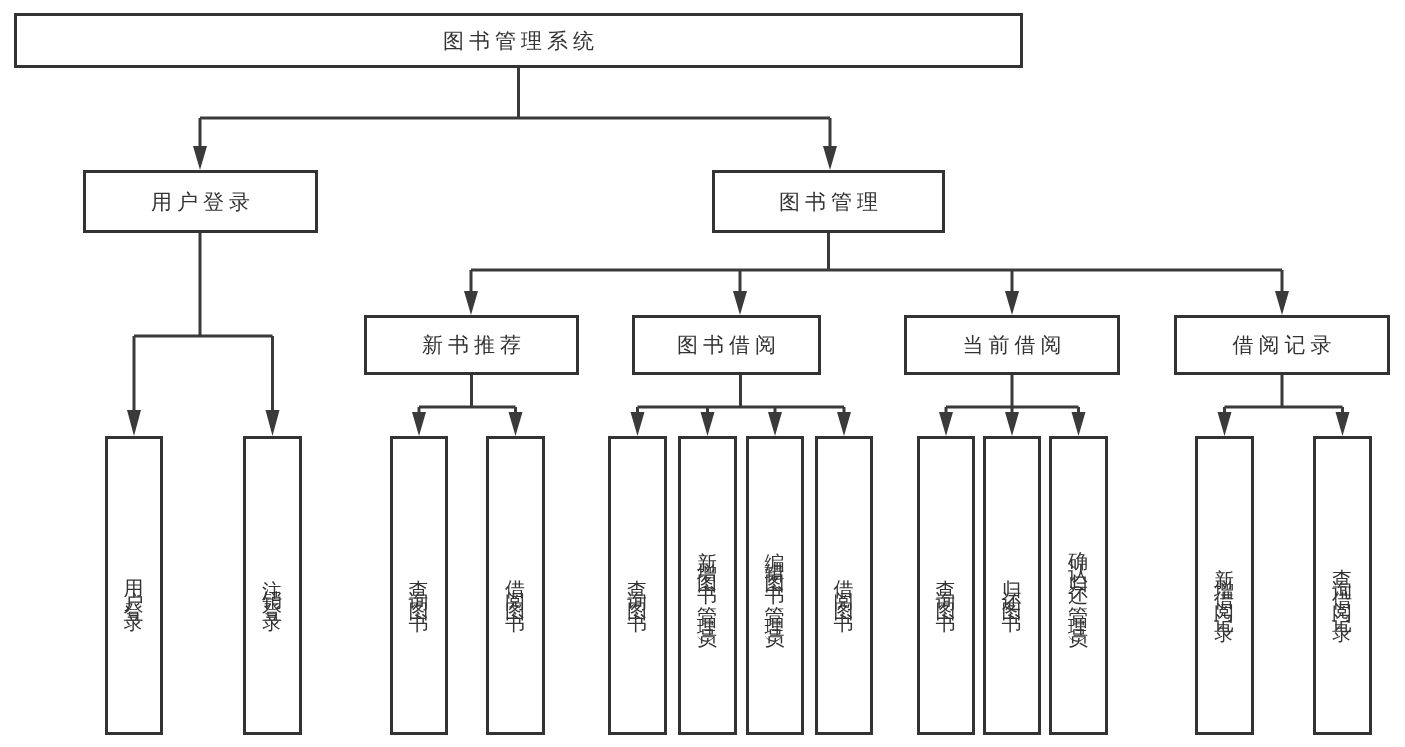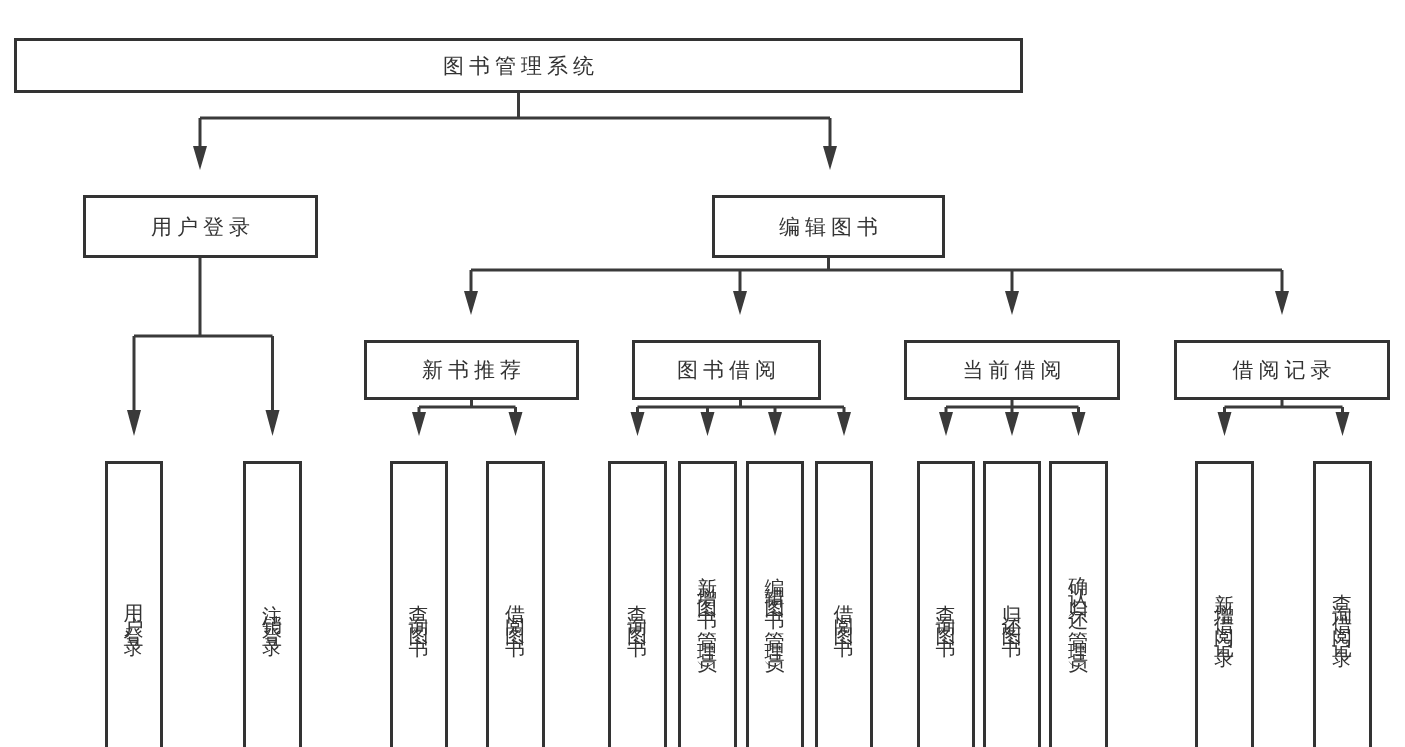--- a/index.html
+++ b/index.html
@@ -26,21 +26,20 @@
   .box {
     position: absolute;
     box-sizing: border-box;
     border: 3px solid #333333;
     background: #ffffff;
     color: #333333;
     display: flex;
     align-items: center;
     justify-content: center;
     z-index: 2;
-    margin-top: 25px;
   }
   .hbox { font-size: 21px; letter-spacing: 5px; text-indent: 5px; white-space: nowrap; }
   .leaf span {
     writing-mode: vertical-rl;
     text-orientation: mixed;
     font-size: 20px;
     letter-spacing: 11px;
     line-height: 1;
     white-space: nowrap;
   }
@@ -152,21 +151,21 @@
   </svg>
 
   <div class="box hbox" id="n-root">
     <span>图书管理系统</span>
   </div>
 
   <div class="box hbox" id="n-l1a">
     <span>用户登录</span>
   </div>
   <div class="box hbox" id="n-l1b">
-    <span>编辑图书</span>
+    <span>图书管理</span>
   </div>
 
   <div class="box hbox" id="n-l2a">
     <span>新书推荐</span>
   </div>
   <div class="box hbox" id="n-l2b">
     <span>图书借阅</span>
   </div>
   <div class="box hbox" id="n-l2c">
     <span>当前借阅</span>

